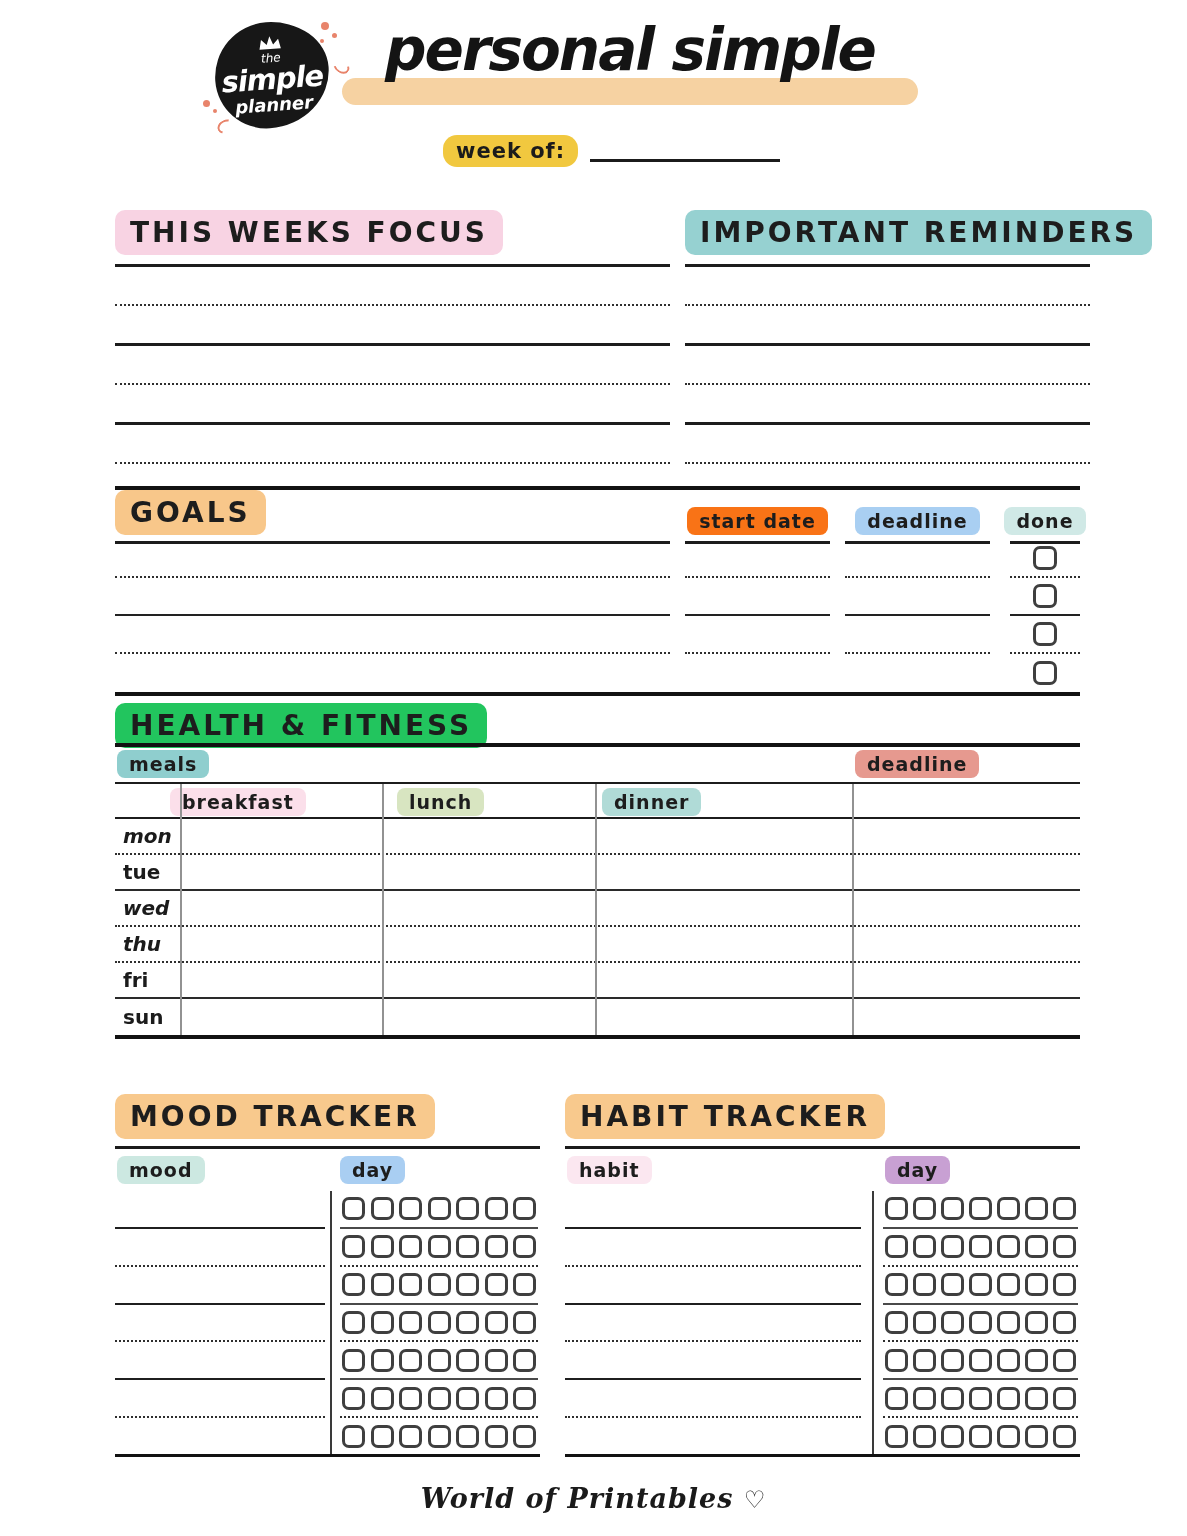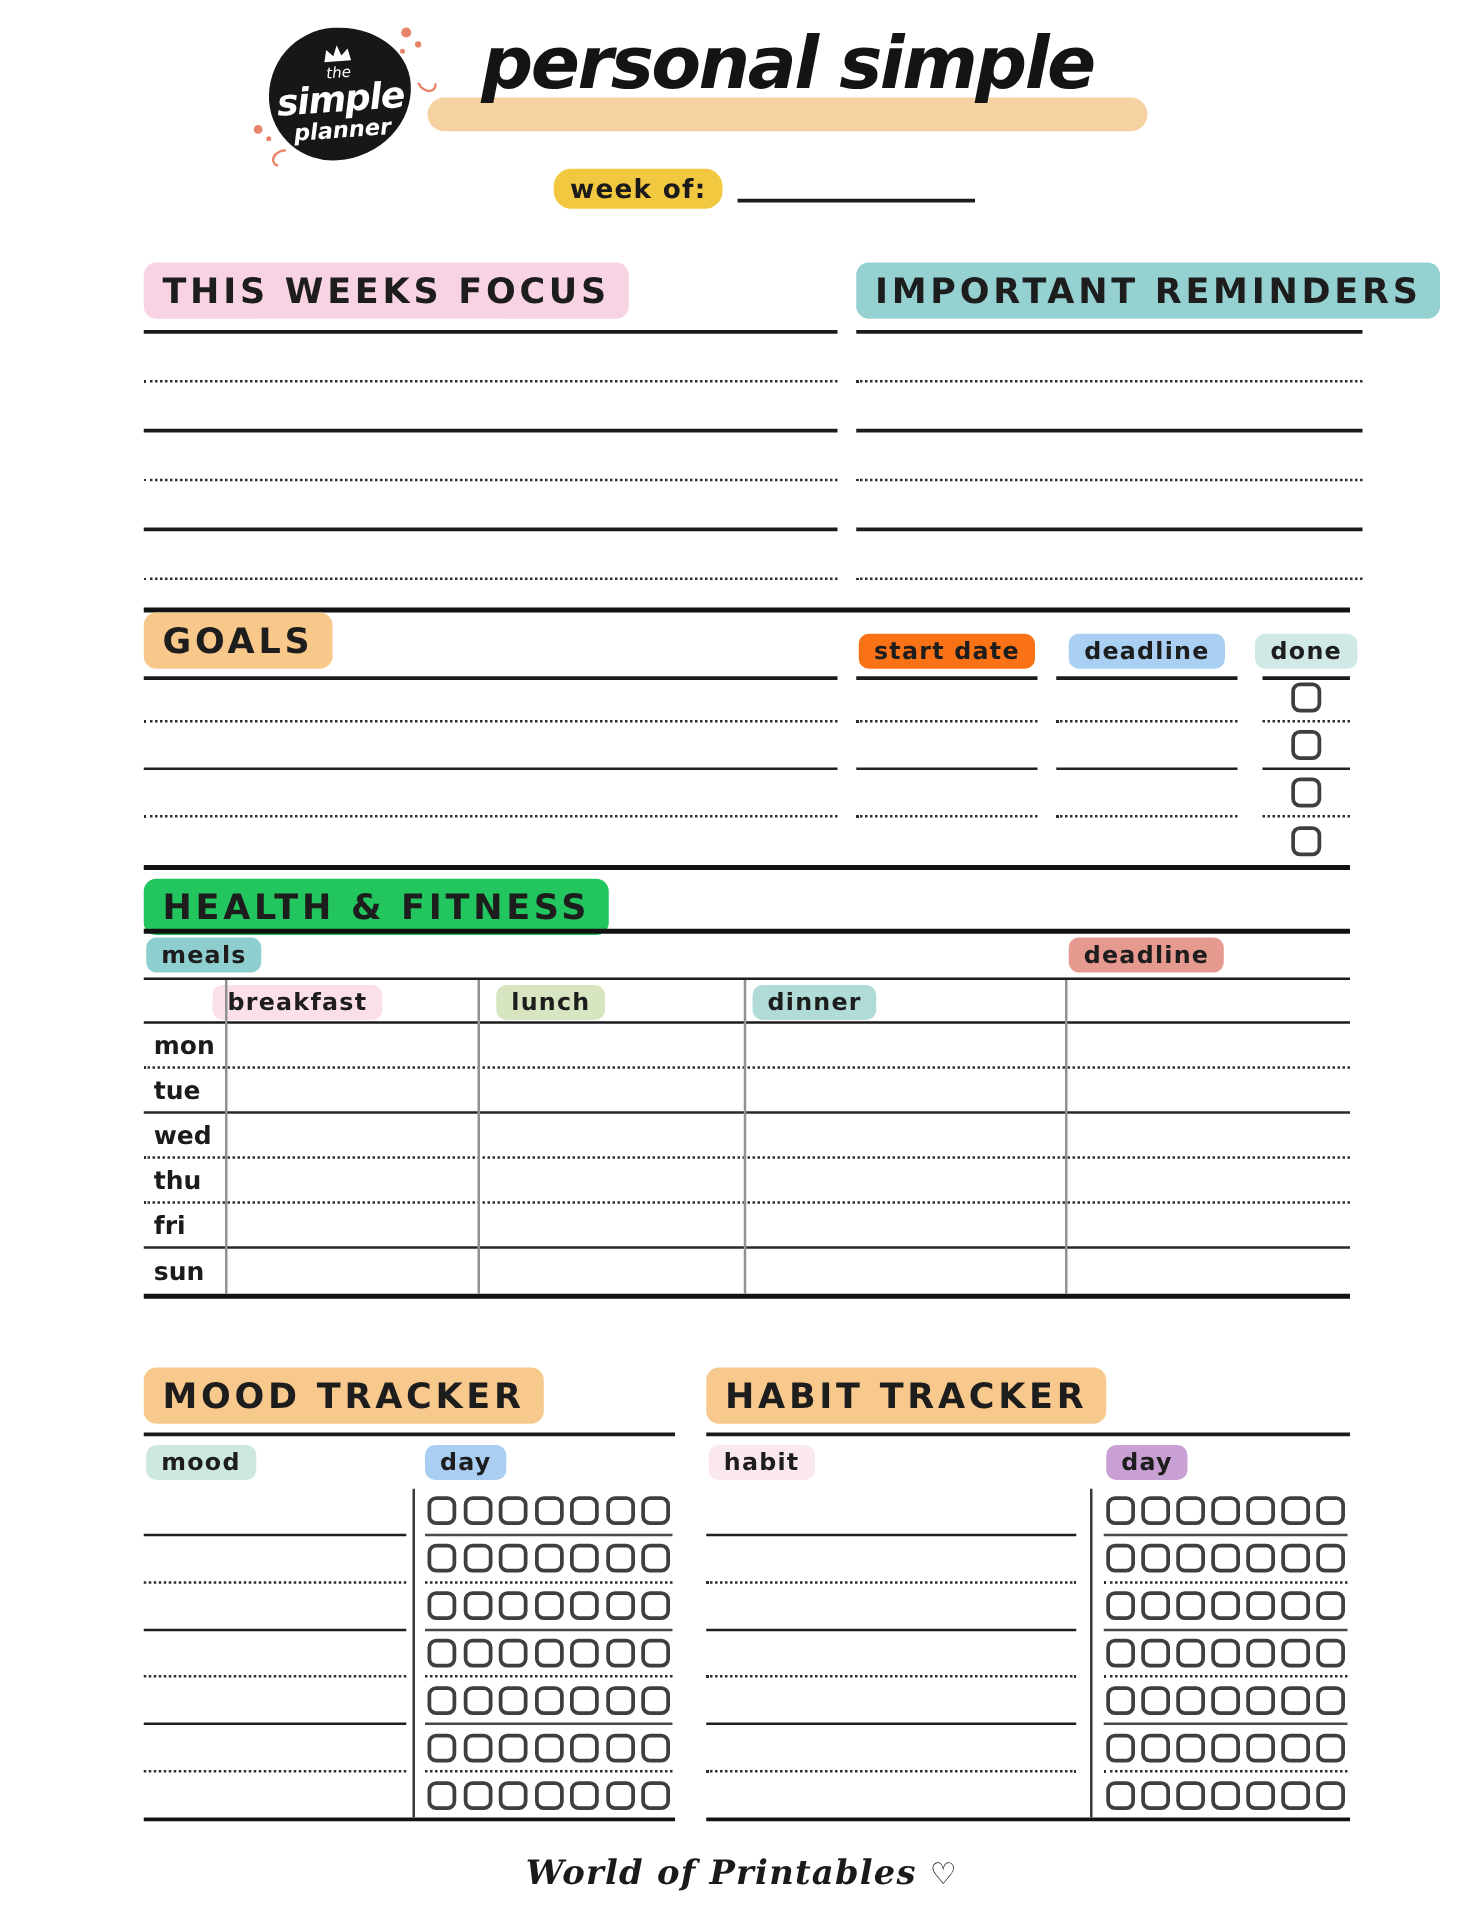--- a/index.html
+++ b/index.html
@@ -127,21 +127,21 @@
   .h-row1 .pill { position:absolute; top:3px; }
   .h-meals { left:2px; }
   .h-workout { left:740px; }
   .h-row2 { position:relative; height:35px; border-bottom:2.5px solid #1c1c1c; }
   .h-row2 .pill { position:absolute; top:4px; }
   .h-breakfast { left:55px; }
   .h-lunch { left:282px; }
   .h-dinner { left:487px; }
   .h-day { height:36px; display:flex; align-items:center; }
   .h-day-label { font-size:20px; font-weight:700; padding-left:8px; }
-  .hd-dotted { border-bottom:2px dotted #2e2e2e; }
+  .hd-dotted { border-bottom:2px dotted #2e2e2e;font-style:italic; }
   .hd-solid  { border-bottom:2.5px solid #2a2a2a; }
   .h-vline { position:absolute; top:37px; bottom:0; width:1.5px; background:#929292; }
   .hv1 { left:65px; } .hv2 { left:267px; } .hv3 { left:480px; } .hv4 { left:737px; }
 
   
   .tracker { position:absolute; top:1094px; }
   .tracker-mood  { left:115px; width:425px; }
   .tracker-habit { left:565px; width:515px; }
   .tracker-topline { border-top:3.5px solid #1b1b1b; margin-top:7px; }
   .tracker-labels { position:relative; height:42px; }

